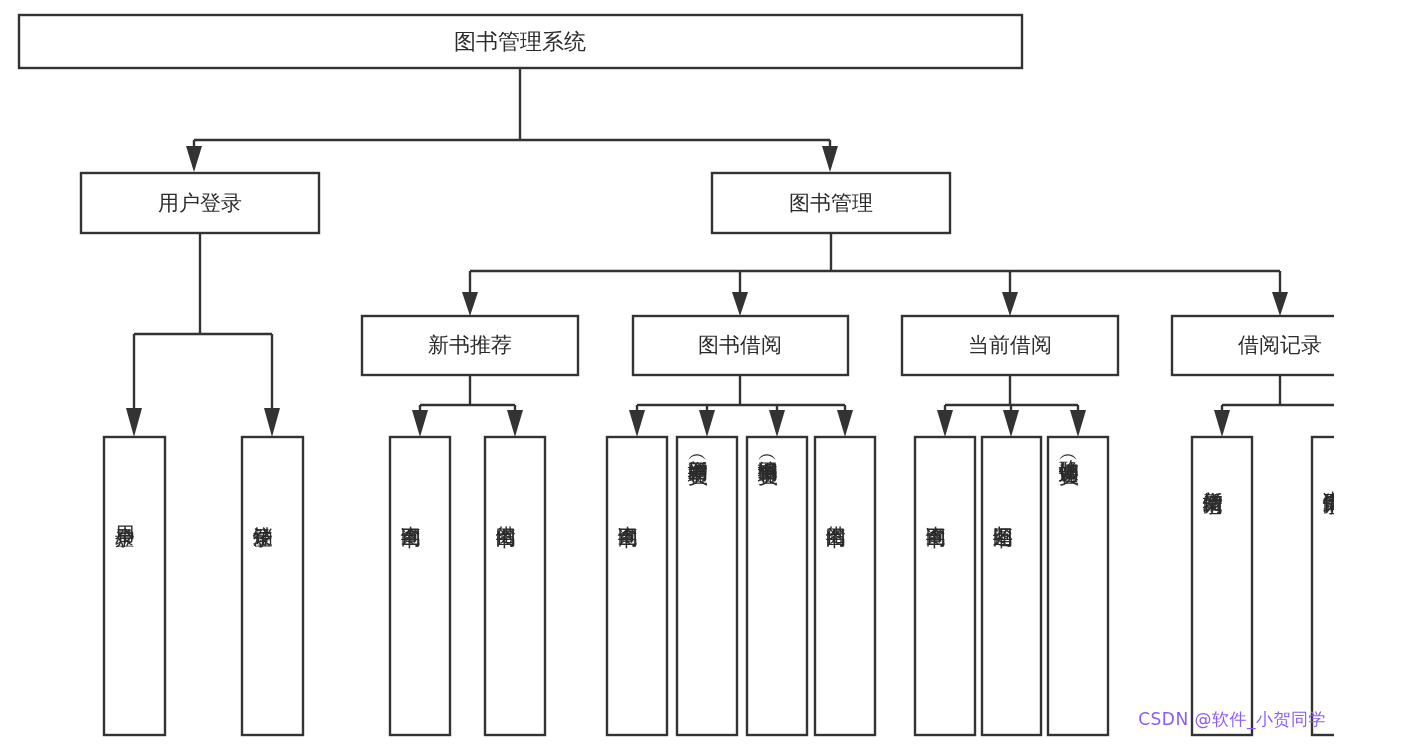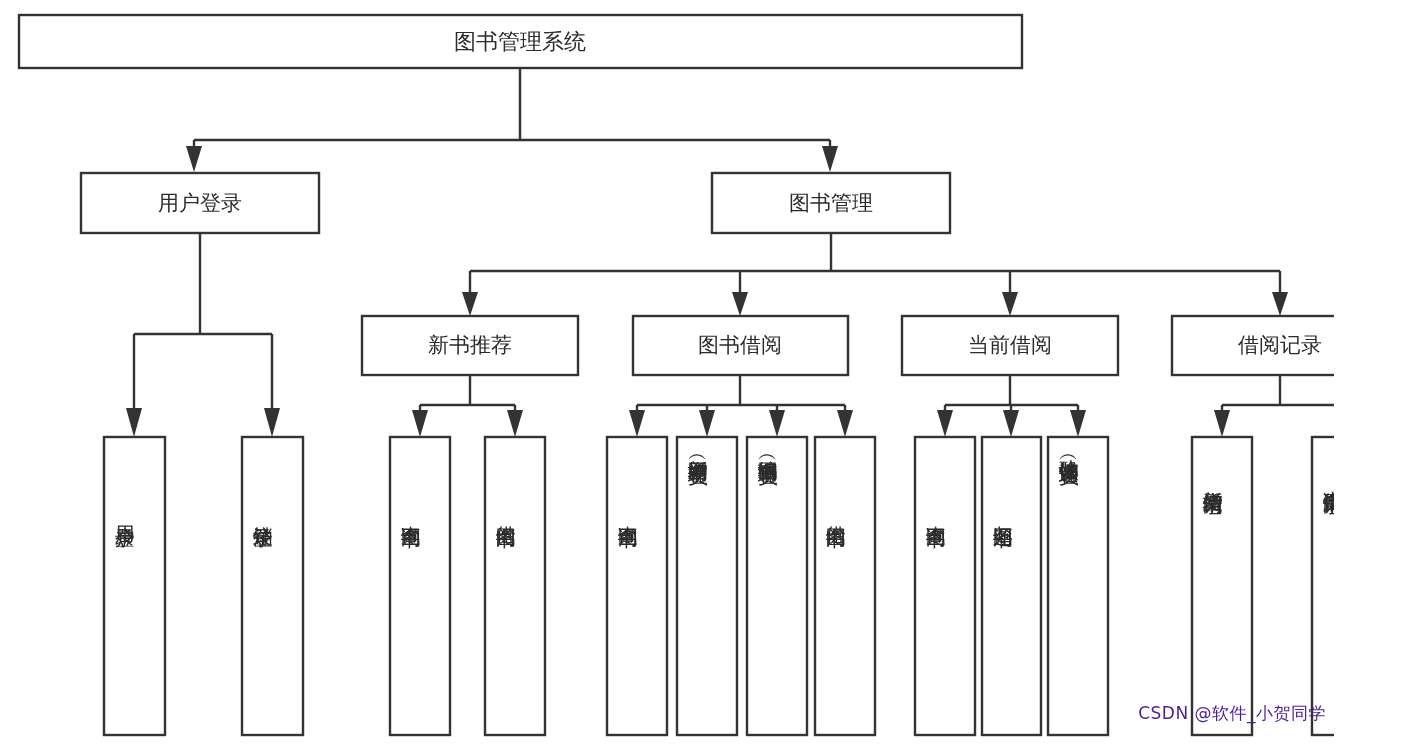--- a/index.html
+++ b/index.html
@@ -63,24 +63,24 @@
     writing-mode: vertical-rl;
     text-orientation: upright;
     letter-spacing: 1px;
     white-space: nowrap;
     pointer-events: none;
     text-align: start;
   }
   .watermark {
     position: absolute;
     right: 8px;
-    bottom: 22px;
+    bottom: 16px;
     font-family: "DejaVu Sans", "Liberation Sans", sans-serif;
     font-size: 17px;
-    color: #4c1d95;
+    color: #8b5cf6;
     letter-spacing: 0.5px;
     white-space: nowrap;
   }
 </style>
 </head>
 <body>
 
 <div id="diagram-root">
 
   <svg class="diagram-canvas" viewBox="0 0 1405 747">

